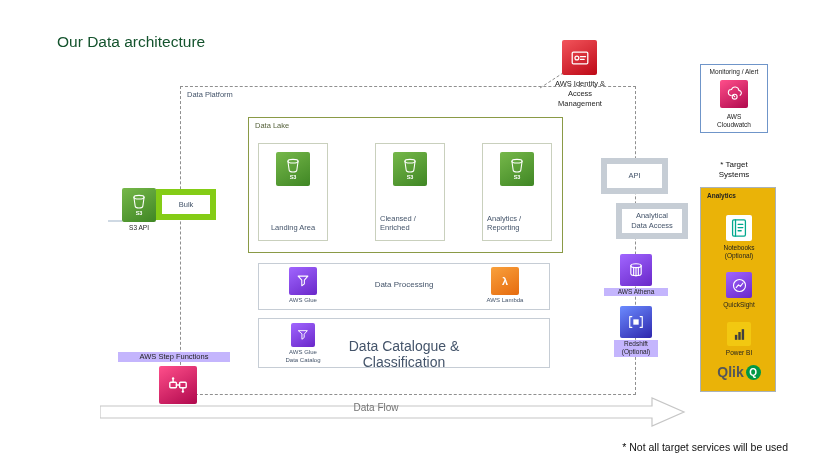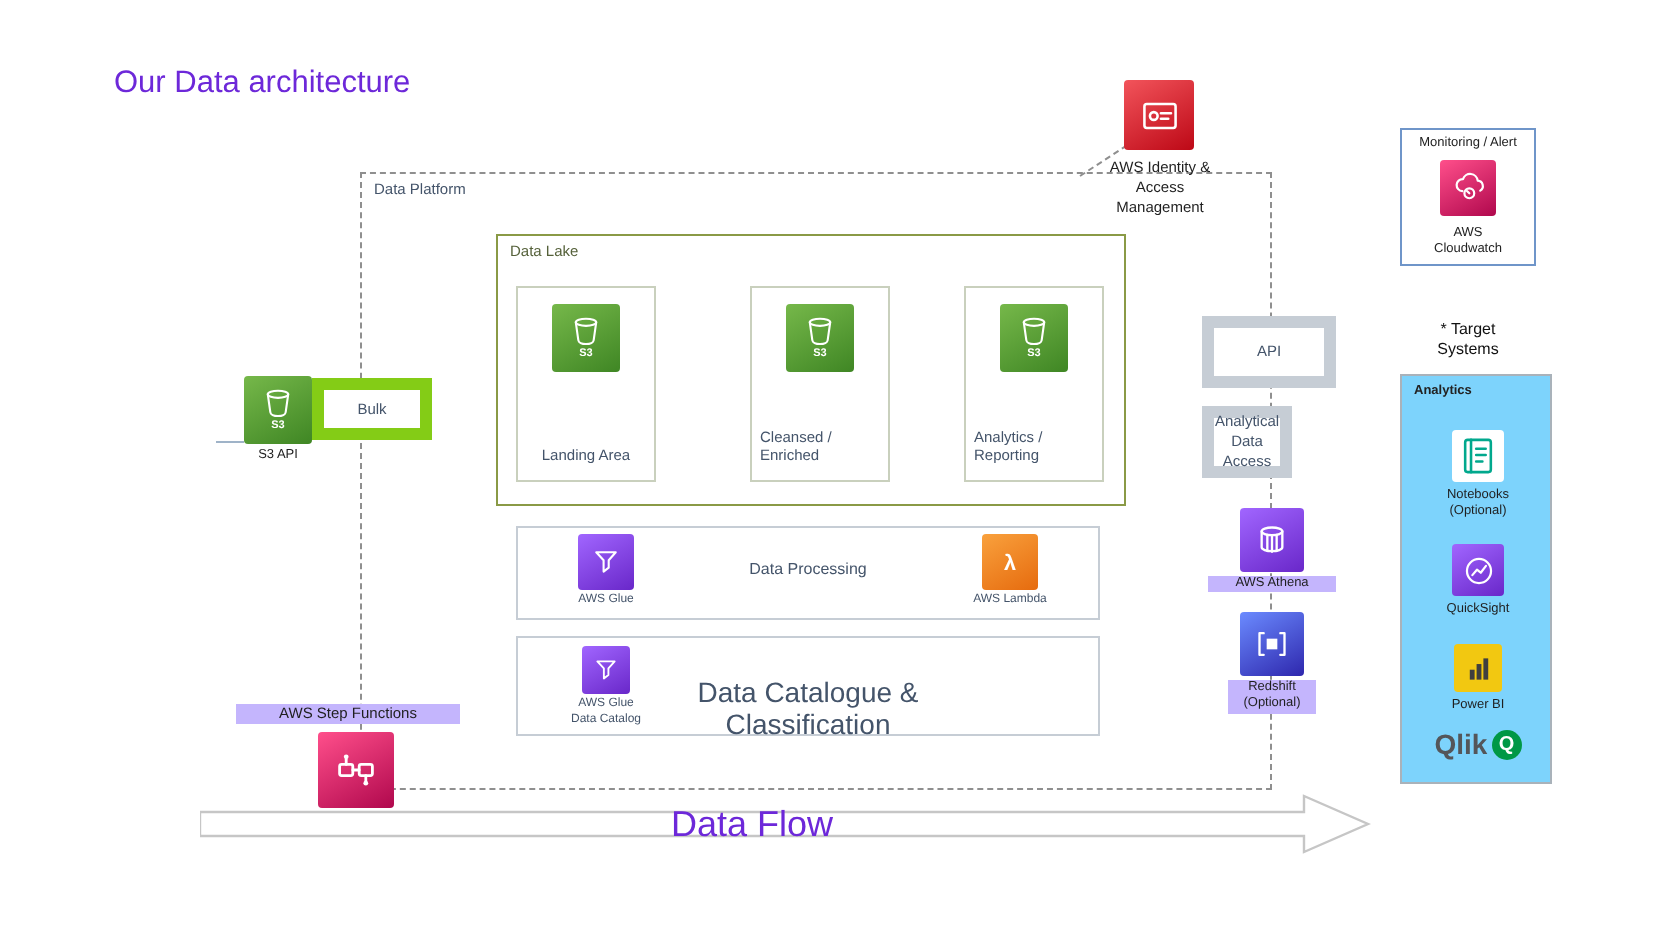--- a/index.html
+++ b/index.html
@@ -34,21 +34,21 @@
   .lake-cell .icon{position:relative}
   .cell-label{font-size:7.5px;color:#44546a;text-align:left;line-height:1.3}
   .qlik-q{display:inline-flex;width:15px;height:15px;border-radius:50%;background:#009845;color:#fff;
           font-size:10px;font-weight:bold;align-items:center;justify-content:center;margin-left:2px}
 </style>
 </head>
 <body>
 
 <div class="canvas">
 
-  <div class="abs" style="left:57px;top:33px;font-size:15.5px;color:#6d28d9">Our Data architecture</div>
+  <div class="abs" style="left:57px;top:33px;font-size:15.5px;color:#14532d">Our Data architecture</div>
 
   <div class="abs" style="left:180px;top:86px;width:456px;height:309px;border:1px dashed #8f8f8f;z-index:1"></div>
   <div class="abs" style="left:187px;top:90px;font-size:7.5px;color:#44546a;z-index:2">Data Platform</div>
 
   <svg class="abs" style="left:0;top:0;z-index:1;pointer-events:none" width="828" height="466" viewBox="0 0 828 466">
     <line x1="540" y1="88" x2="563" y2="73" stroke="#8f8f8f" stroke-width="1" stroke-dasharray="3,2"></line>
     <line x1="108" y1="221" x2="122" y2="221" stroke="#9fb3c8" stroke-width="1"></line>
   </svg>
 
   <div class="abs" style="left:248px;top:117px;width:315px;height:136px;border:1px solid #8a9a46;z-index:1"></div>
@@ -152,21 +152,21 @@
       <circle class="stroke" cx="8.6" cy="12" r="2.1"></circle>
       <path class="stroke" d="M12.5 10.5 h5.5 M12.5 13.5 h4"></path>
     </svg>
   </div>
   <div class="cap" style="left:554px;top:79px;width:52px;font-size:7.5px">AWS Identity &amp; Access Management</div>
 
   <div class="wbox gbox" style="left:601px;top:158px;width:67px;height:36px;border-color:#c6cdd5">
     <span>API</span>
   </div>
 
-  <div class="wbox gbox" style="left:601px;top:203px;width:45px;height:36px;border-color:#c6cdd5">
+  <div class="wbox gbox" style="left:616px;top:203px;width:72px;height:36px;border-color:#c6cdd5">
     <span style="width:50px">Analytical Data Access</span>
   </div>
 
   <div class="icon ic-purple" style="left:620px;top:254px;width:32px;height:32px">
     <svg width="20" height="20" viewBox="0 0 24 24">
       <ellipse class="stroke" cx="12" cy="6.8" rx="6.2" ry="2.3"></ellipse>
       <path class="stroke" d="M5.8 6.8 v9.6 a6.2 2.3 0 0 0 12.4 0 V6.8"></path>
       <path class="stroke" d="M9.2 8.9 v9.6 M12 9.2 v9.8 M14.8 8.9 v9.6"></path>
     </svg>
   </div>
@@ -188,21 +188,21 @@
         <path class="stroke" d="M7.8 14.6 a3.8 3.8 0 1 1 .4-7.6 a4.8 4.8 0 0 1 9.3 1 a3.4 3.4 0 0 1 1.6 6.3"></path>
         <circle class="stroke" cx="12.2" cy="16" r="3.1"></circle>
         <path class="stroke" d="M12.2 16 L10.7 14.5"></path>
       </svg>
     </div>
     <div style="font-size:6.5px;color:#222;text-align:center;width:40px;line-height:1.25">AWS Cloudwatch</div>
   </div>
 
   <div class="cap" style="left:712px;top:160px;width:44px;font-size:8px;color:#111">* Target Systems</div>
 
-  <div class="abs" style="left:700px;top:187px;width:76px;height:205px;border:1px solid #a9b2ba;background:#7dd3fc;z-index:2">
+  <div class="abs" style="left:700px;top:187px;width:76px;height:205px;border:1px solid #a9b2ba;background:#eab308;z-index:2">
     <div class="abs" style="left:6px;top:4px;font-size:6.5px;font-weight:bold;color:#222">Analytics</div>
 
     <div class="icon ic-white" style="left:25px;top:27px;width:26px;height:26px">
       <svg width="22" height="22" viewBox="0 0 24 24">
         <rect class="stroke-teal" x="5" y="3.2" width="14" height="17.6" rx="1.4"></rect>
         <path class="stroke-teal" d="M8.2 3.2 v17.6"></path>
         <path class="stroke-teal" d="M11 8 h5.2 M11 11.5 h5.2 M11 15 h3.4"></path>
       </svg>
     </div>
     <div class="cap" style="left:16px;top:56px;width:44px">Notebooks (Optional)</div>
@@ -226,16 +226,17 @@
 
     <div class="abs" style="left:0;top:176px;width:76px;display:flex;align-items:center;justify-content:center">
       <span style="font-size:14px;font-weight:bold;color:#54565a">Qlik</span>
       <span class="qlik-q">Q</span>
     </div>
   </div>
 
   <svg class="abs" style="left:100px;top:396px;z-index:1" width="586" height="32" viewBox="0 0 586 32">
     <polygon points="0,10 552,10 552,2 584,16 552,30 552,22 0,22" fill="#ffffff" stroke="#c6c6c6" stroke-width="1.2"></polygon>
   </svg>
-  <div class="abs" style="left:100px;top:402px;width:552px;text-align:center;font-size:18px;color:#6d28d9;z-index:5">Data Flow</div>
-
+  <div class="abs" style="left:100px;top:402px;width:552px;text-align:center;font-size:10px;color:#737373;z-index:5">Data Flow</div>
+
+  <div class="abs" style="left:520px;top:441px;width:268px;text-align:right;font-size:10.5px;color:#111">* Not all target services will be used</div>
 
 </div>
 
 </body></html>

